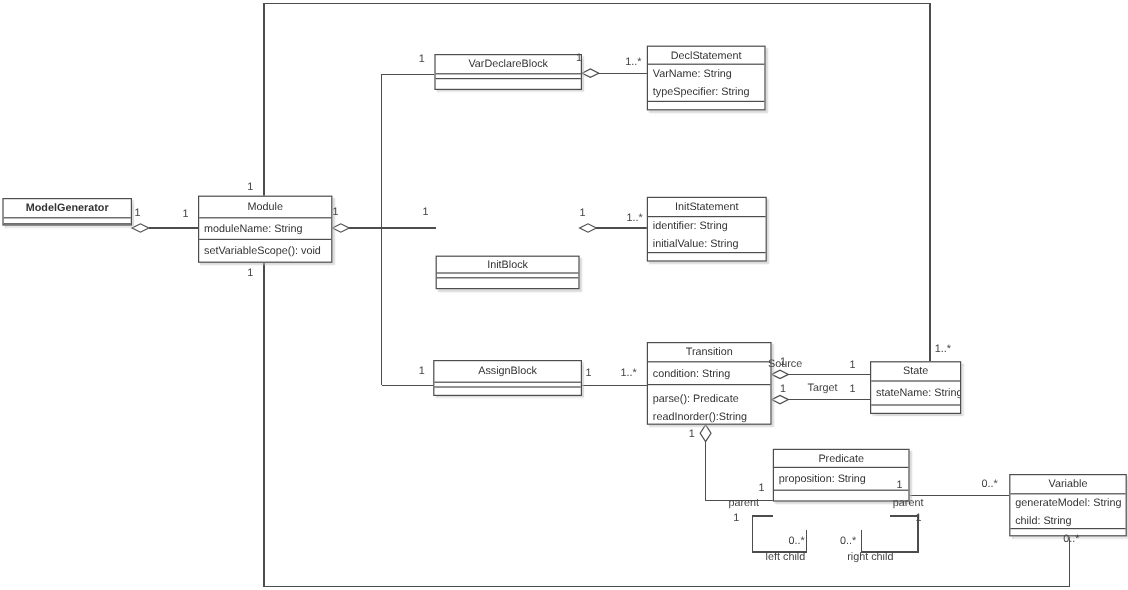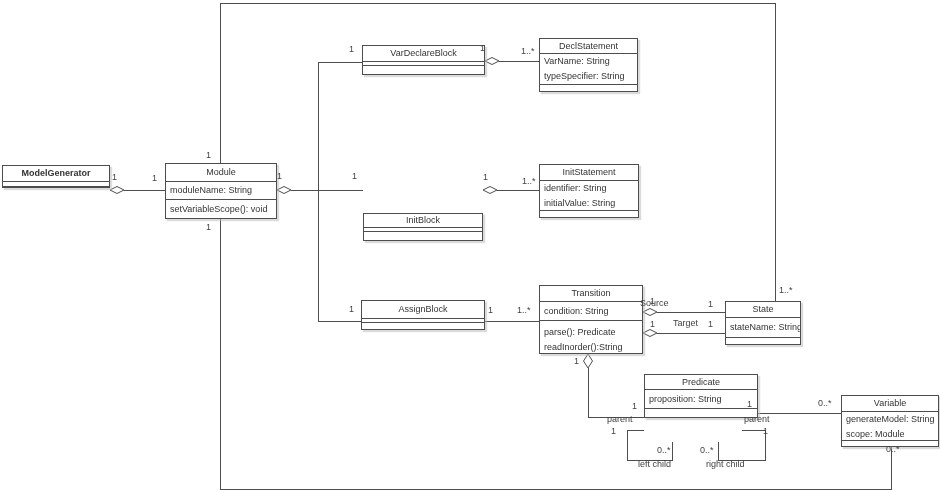--- a/index.html
+++ b/index.html
@@ -141,21 +141,21 @@
     <div class="cls-attrs" style="height:19px;padding-top:2px;">
       <div class="row">proposition: String</div>
     </div>
     <div class="cls-methods" style="height:8px;"></div>
   </div>
 
   <div class="cls" style="left:841px;top:395px;width:98px;">
     <div class="cls-title" style="height:16px;">Variable</div>
     <div class="cls-attrs" style="height:29px;">
       <div class="row">generateModel: String</div>
-      <div class="row">scope: Module</div>
+      <div class="row">child: String</div>
     </div>
     <div class="cls-methods" style="height:5px;"></div>
   </div>
 
   <span class="elbl" style="left:206px;top:150px;">1</span>
   <span class="elbl" style="left:779px;top:285px;">1..*</span>
 
   <span class="elbl" style="left:112px;top:172px;">1</span>
   <span class="elbl" style="left:152px;top:173px;">1</span>
 

